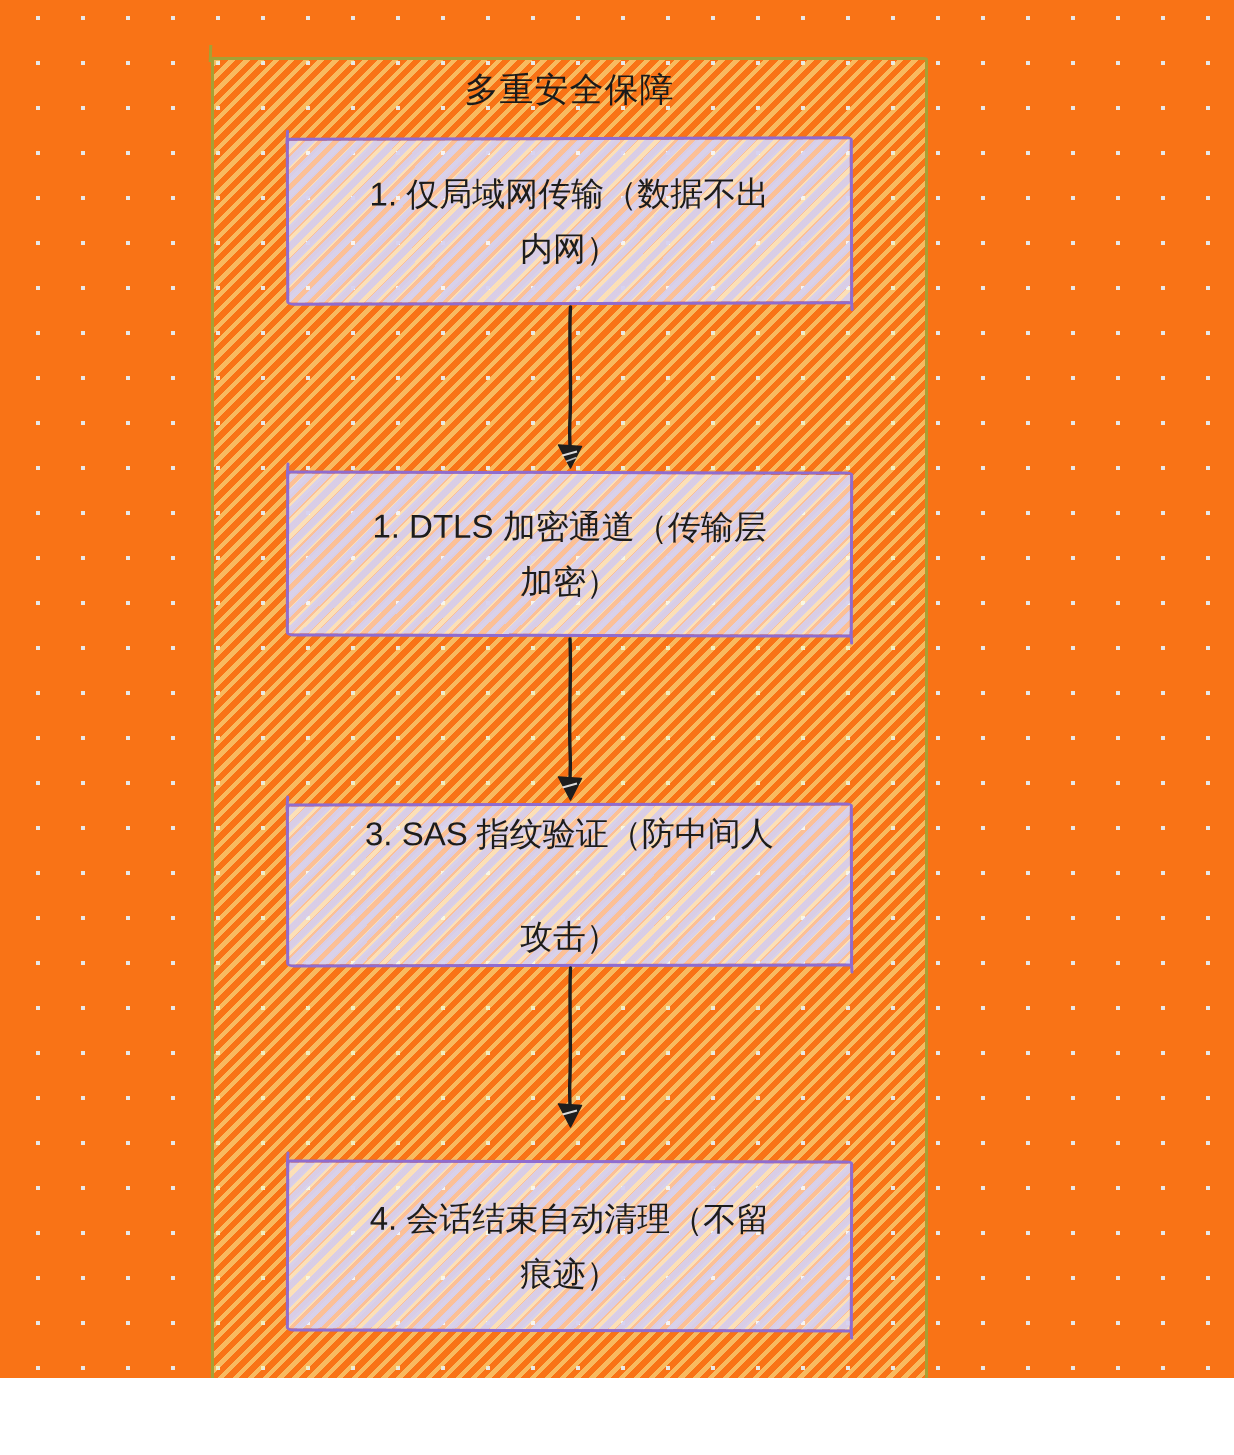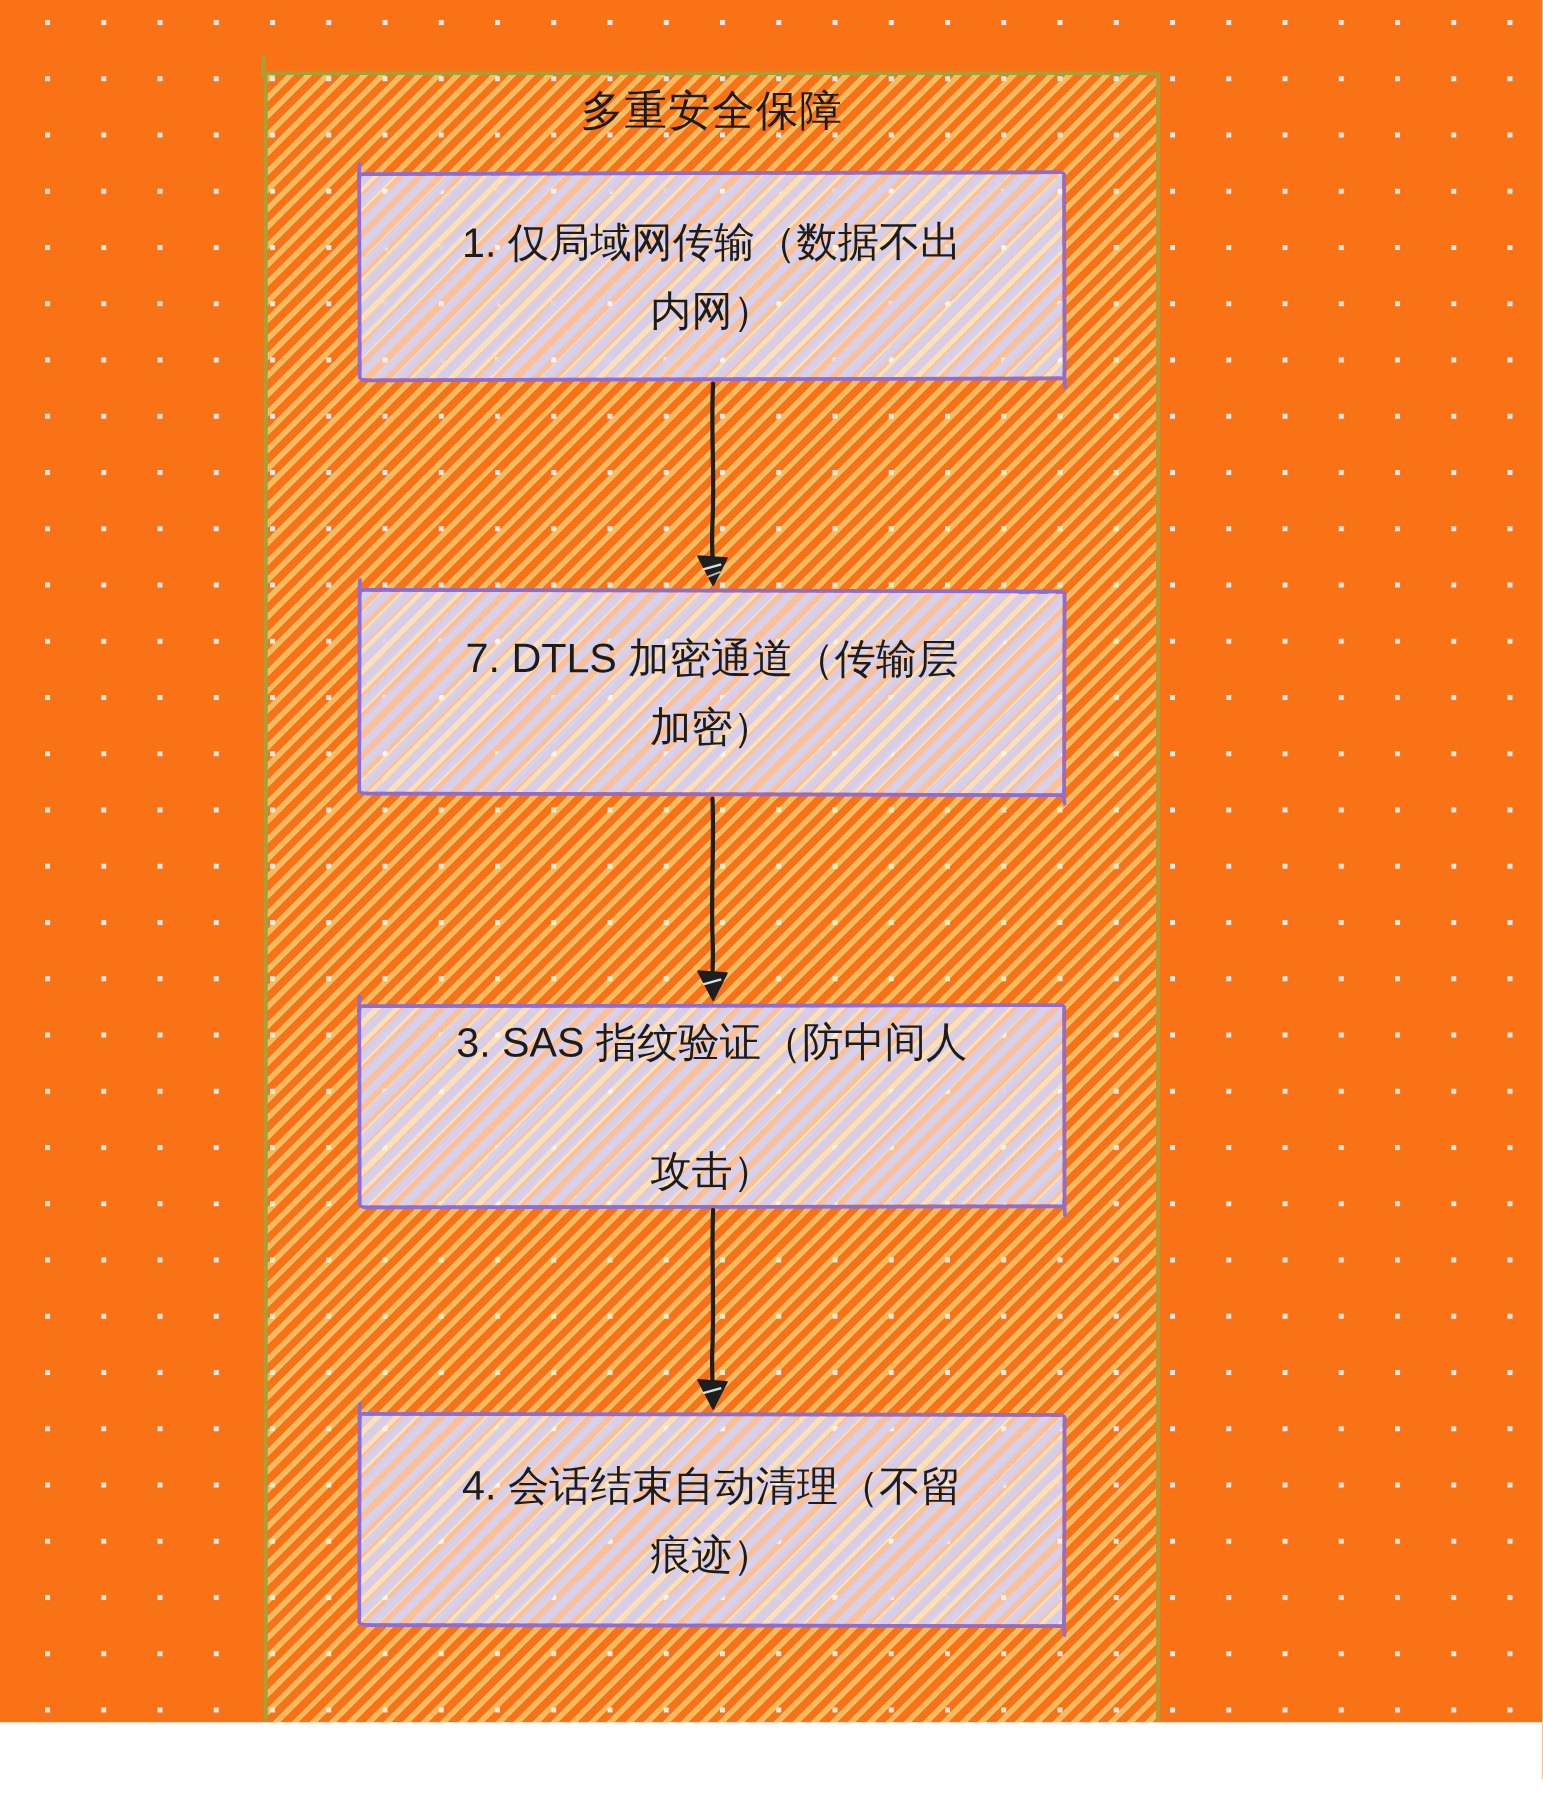--- a/index.html
+++ b/index.html
@@ -98,21 +98,21 @@
     position: absolute;
     right: -3px; bottom: -10px;
     width: 3px; height: 14px;
     background: #8f6cd0;
     transform: rotate(-3deg);
     border-radius: 2px;
   }
   .box1 { top: 137px;  height: 168px; transform: rotate(-0.15deg); }
   .box2 { top: 471px;  height: 166px; transform: rotate(0.12deg);  }
   .box3 { top: 803px;  height: 164px; transform: rotate(-0.1deg); justify-content: space-between;  }
-  .box4 { top: 1130px; height: 172px; transform: rotate(0.1deg);   }
+  .box4 { top: 1160px; height: 172px; transform: rotate(0.1deg);   }
   .step-line {
     font-size: 33px;
     line-height: 55px;
     color: #1c1c1c;
     font-weight: 500;
     text-align: center;
     white-space: nowrap;
   }
   .flow-arrow {
     position: absolute;
@@ -149,21 +149,21 @@
   </div>
 
   <svg class="flow-arrow arrow1" viewBox="0 0 44 166" preserveAspectRatio="none" xmlns="http://www.w3.org/2000/svg">
     <path d="M22.5 2 C20.5 34, 24 78, 21.8 118 C21.5 128, 21.8 135, 22 142" fill="none" stroke="#1e1e1e" stroke-width="3.4" stroke-linecap="round"></path>
     <path d="M10.5 140 L33.5 141.5 L22.5 163 Z" fill="#1e1e1e" stroke="#1e1e1e" stroke-width="1.5" stroke-linejoin="round"></path>
     <path d="M14.5 150.5 L29 146.5" stroke="rgba(255,255,255,0.85)" stroke-width="2" fill="none"></path>
     <path d="M18 156.5 L28.5 152.5" stroke="rgba(255,255,255,0.7)" stroke-width="1.6" fill="none"></path>
   </svg>
 
   <div class="stepbox box2">
-    <div class="step-line">7. DTLS 加密通道（传输层</div>
+    <div class="step-line">1. DTLS 加密通道（传输层</div>
     <div class="step-line">加密）</div>
   </div>
 
   <svg class="flow-arrow arrow2" viewBox="0 0 44 166" preserveAspectRatio="none" xmlns="http://www.w3.org/2000/svg">
     <path d="M22 2 C23.5 36, 20.5 80, 22.2 118 C22.5 128, 22.2 135, 22 142" fill="none" stroke="#1e1e1e" stroke-width="3.4" stroke-linecap="round"></path>
     <path d="M10.5 140 L33.5 141.5 L22.5 163 Z" fill="#1e1e1e" stroke="#1e1e1e" stroke-width="1.5" stroke-linejoin="round"></path>
     <path d="M14.5 150.5 L29 146.5" stroke="rgba(255,255,255,0.85)" stroke-width="2" fill="none"></path>
   </svg>
 
   <div class="stepbox box3">

